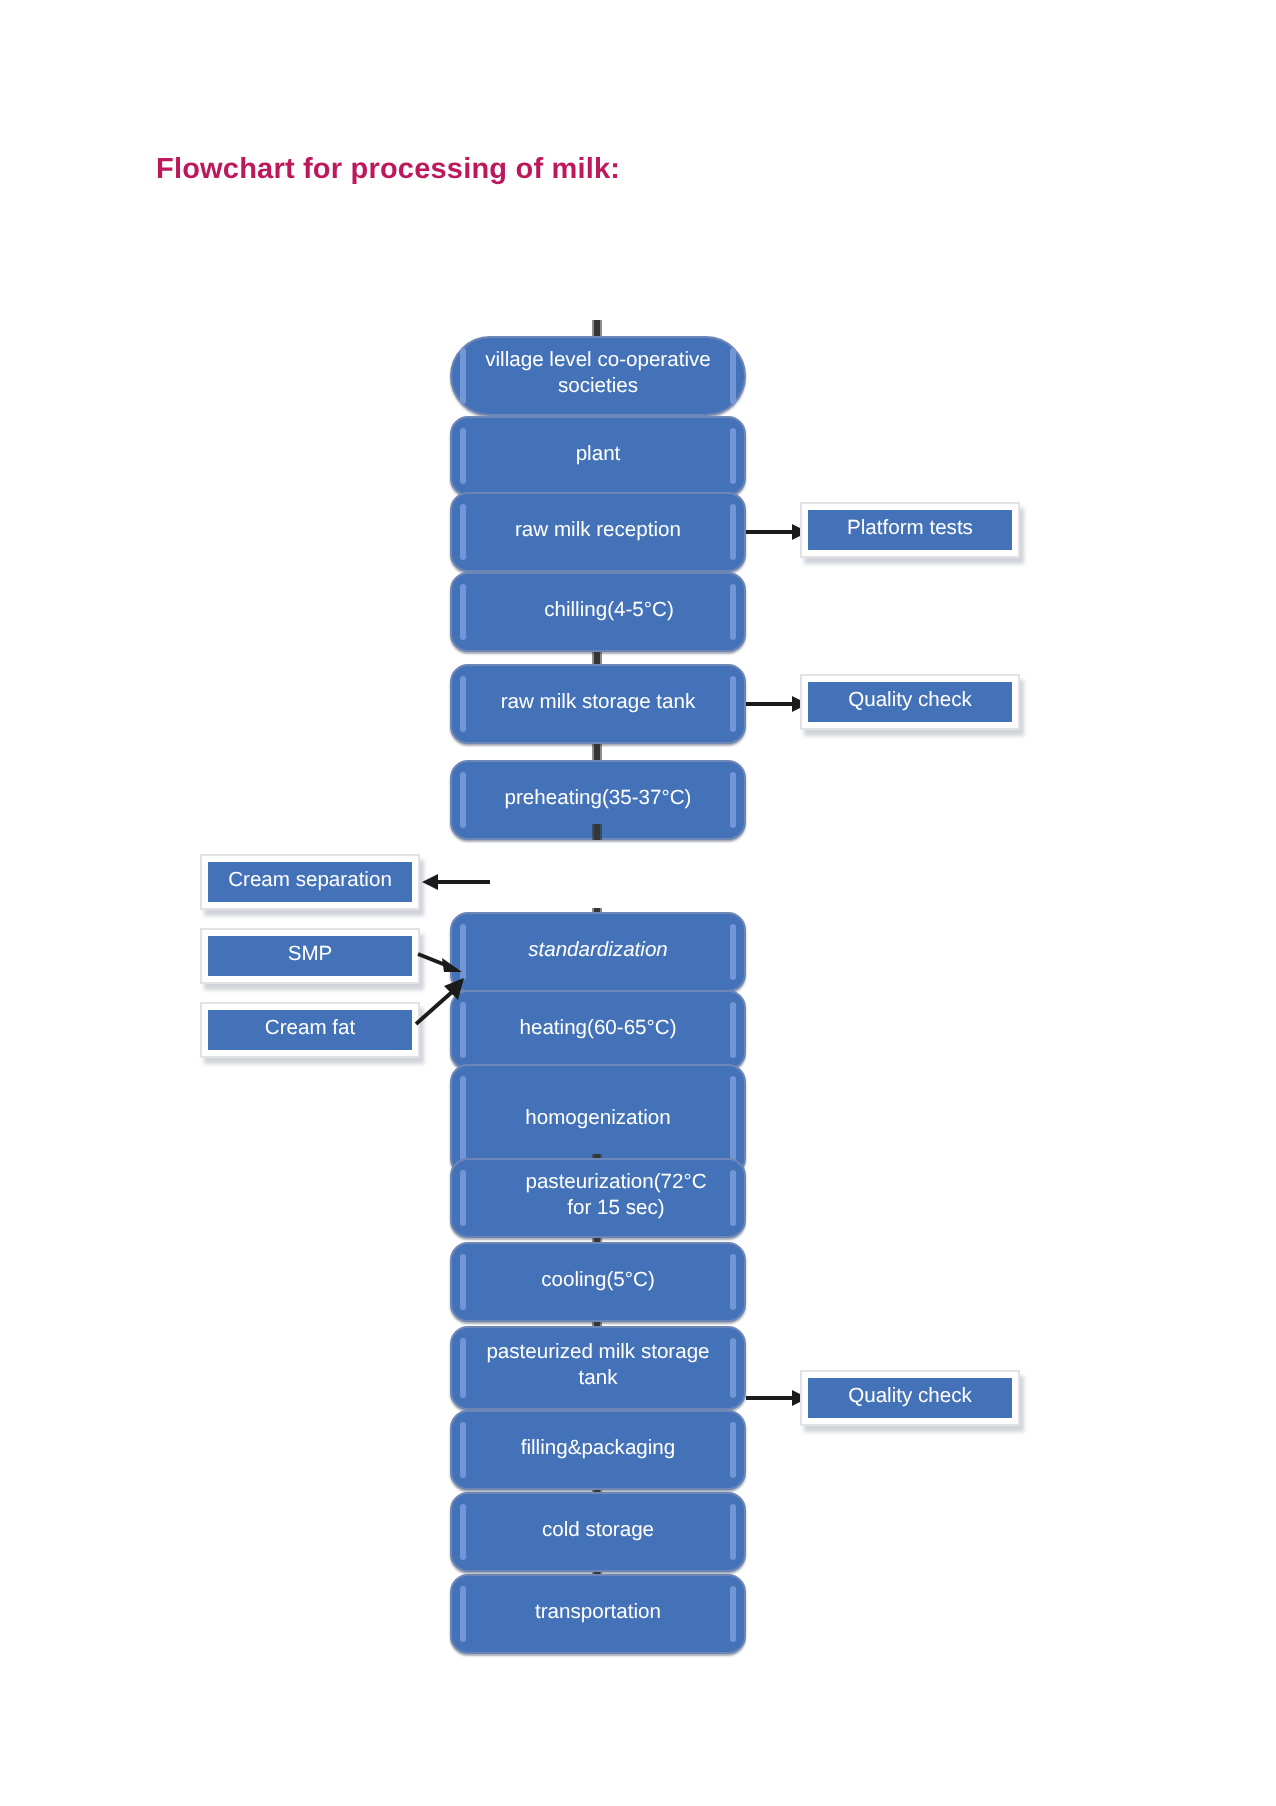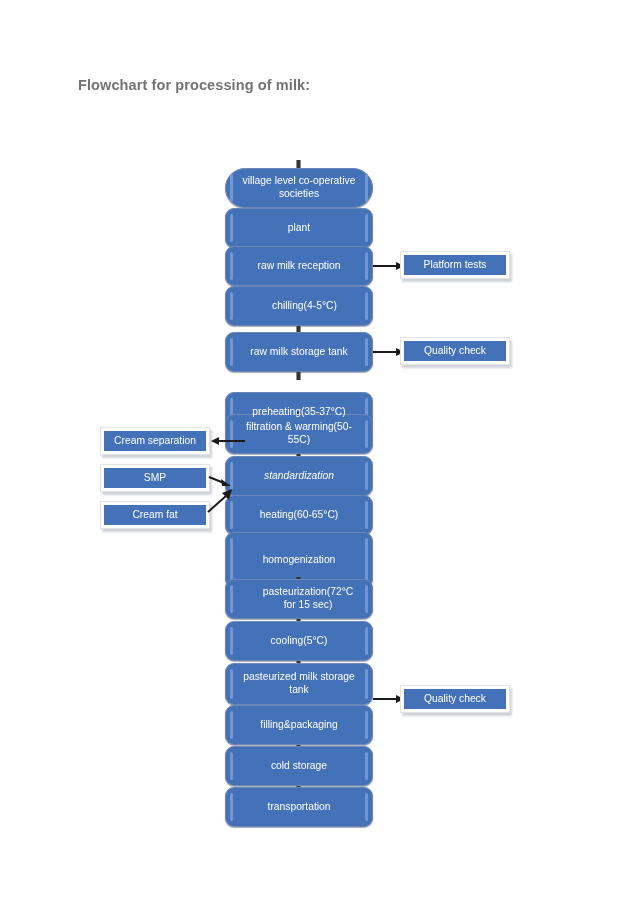--- a/index.html
+++ b/index.html
@@ -12,21 +12,21 @@
     -webkit-font-smoothing:antialiased;
   }
   #page{position:absolute;inset:0;}
 
   
   #title{
     position:absolute;
     left:78px; top:77px;
     font-size:14.5px;
     font-weight:bold;
-    color:#737373;
+    color:#be185d;
     letter-spacing:.1px;
     text-align:right;
   }
 
   
   .node{
     position:absolute;
     left:225px;
     width:148px;
     box-sizing:border-box;
@@ -142,28 +142,25 @@
   <div class="node" style="top:286px;height:40px;padding-left:25px;">
     <span class="txt">chilling(4-5°C)</span>
   </div>
   <div class="stub" style="top:326px;height:8px;"></div>
 
   <div class="node" style="top:332px;height:40px;">
     <span class="txt">raw milk storage tank</span>
   </div>
   <div class="stub" style="top:372px;height:8px;"></div>
 
-  <div class="node" style="top:392px;height:40px;">
+  <div class="node" style="top:380px;height:40px;">
     <span class="txt">preheating(35-37°C)</span>
   </div>
   <div class="stub" style="top:412px;height:8px;"></div>
 
-  <div class="node" style="top:414px;height:40px;">
-    <span class="txt">filtration &amp; warming(50-55C)</span>
-  </div>
   <div class="stub" style="top:454px;height:8px;"></div>
 
   <div class="node" style="top:456px;height:40px;font-style:italic;">
     <span class="txt">standardization</span>
   </div>
   <div class="stub" style="top:496px;height:8px;"></div>
 
   <div class="node" style="top:495px;height:40px;">
     <span class="txt">heating(60-65°C)</span>
   </div>

